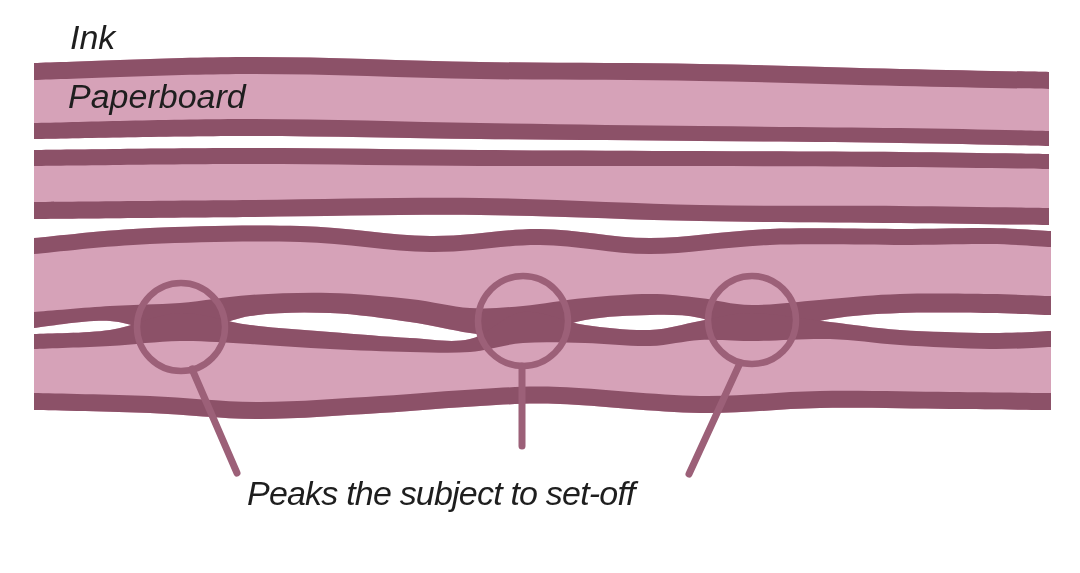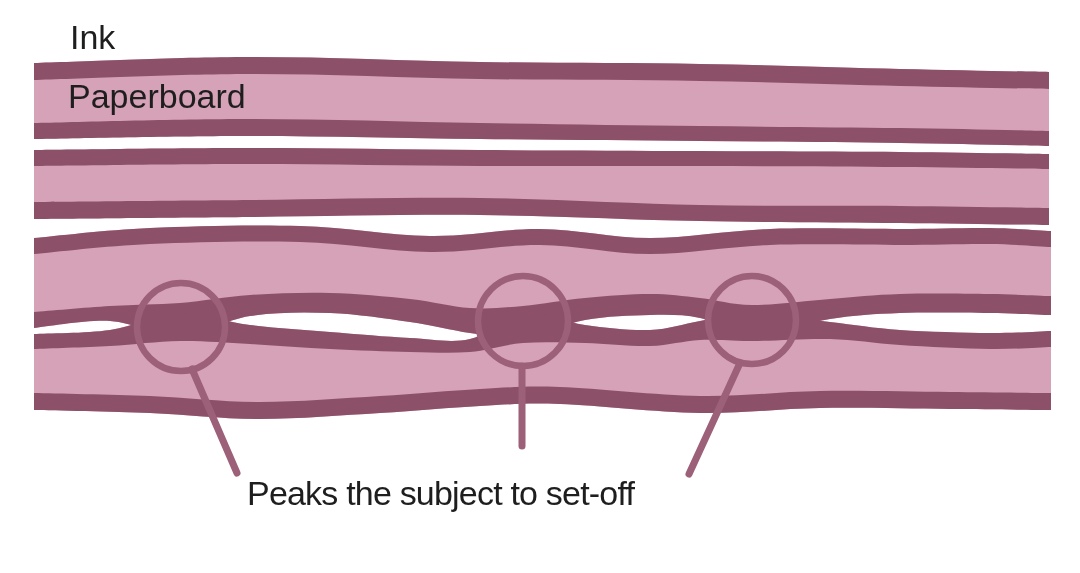--- a/index.html
+++ b/index.html
@@ -1,17 +1,17 @@
 <!DOCTYPE html>
 <html><head>
 <meta charset="utf-8">
 <style>
   html,body{margin:0;padding:0;background:#ffffff;}
   body{width:1080px;height:573px;overflow:hidden;font-family:"Liberation Sans",sans-serif;}
-  .stage{position:relative;width:1080px;height:573px;}
+  .stage{position:relative;width:1080px;height:573px;font-style:italic;}
   svg{display:block;}
   text{font-family:"Liberation Sans",sans-serif;font-size:34px;}
   text.caption{letter-spacing:-0.8px;}
 </style>
 </head>
 <body>
 
 <div class="stage">
   <svg width="1080" height="573" viewBox="0 0 1080 573">
 

